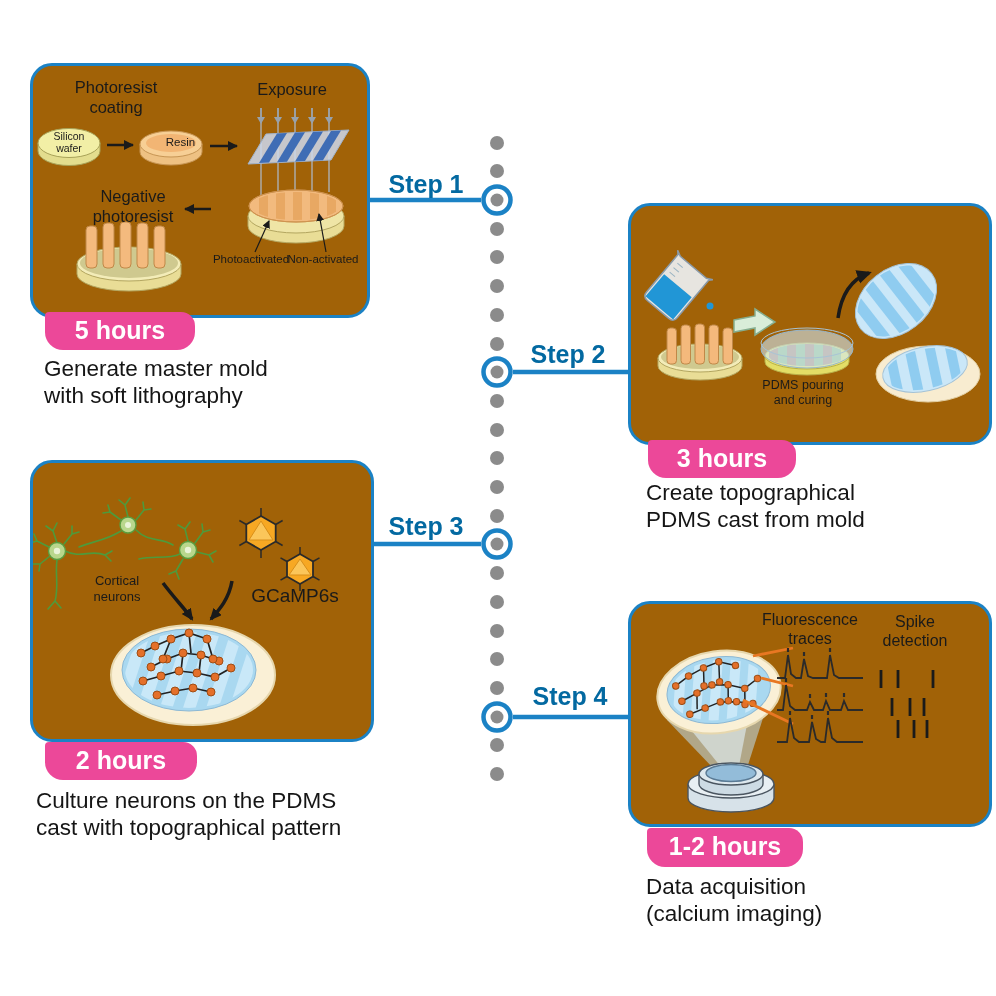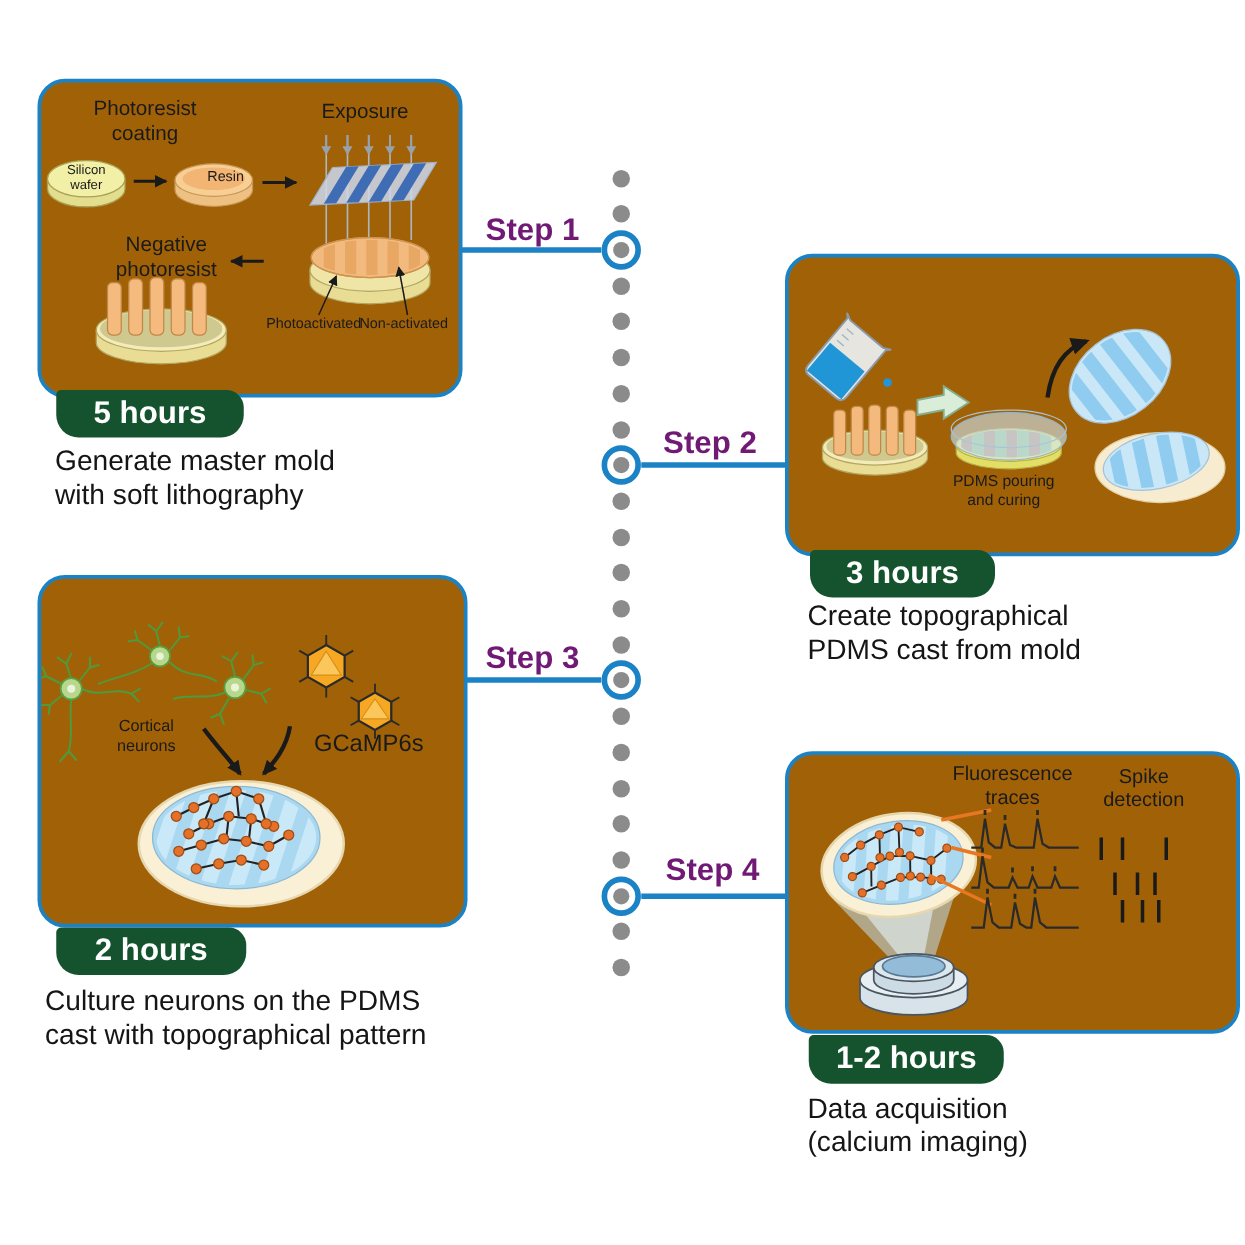--- a/index.html
+++ b/index.html
@@ -2,26 +2,26 @@
 <html><head>
 <meta charset="utf-8">
 <style>
   html,body{margin:0;padding:0;background:#fff}
   .canvas{position:relative;width:996px;height:996px;background:#fff;
           font-family:"Liberation Sans","DejaVu Sans",sans-serif;overflow:hidden}
   .abs{position:absolute;left:0;top:0;width:100%;height:100%}
   svg{display:block}
   .panel{position:absolute;background:#a16207;border:3.5px solid #1b82c5;border-radius:22px;z-index:2}
   .panel svg{position:absolute;left:0;top:0;width:100%;height:100%}
-  .badge{position:absolute;background:#14532d;color:#fff;font-weight:bold;font-size:25px;
+  .badge{position:absolute;background:#ec4899;color:#fff;font-weight:bold;font-size:25px;
          display:flex;align-items:center;justify-content:center;
          border-radius:4px 14px 18px 18px;z-index:3;padding-bottom:2px}
   .caption{position:absolute;font-weight:normal;font-size:22.5px;line-height:1.2;color:#151515;
            white-space:pre-line;z-index:2}
-  .step-label{position:absolute;color:#701a75;font-weight:bold;font-size:25px;z-index:2;text-align:center}
+  .step-label{position:absolute;color:#0369a1;font-weight:bold;font-size:25px;z-index:2;text-align:center}
   .plabel{position:absolute;color:#1a1a1a;white-space:pre-line;text-align:center;line-height:1.2;z-index:2}
   .tl-svg{z-index:1}
 </style>
 </head>
 <body>
 
 <div class="canvas">
 
   <svg class="abs tl-svg" viewBox="0 0 996 996">
     <g fill="#8b8b8b">

